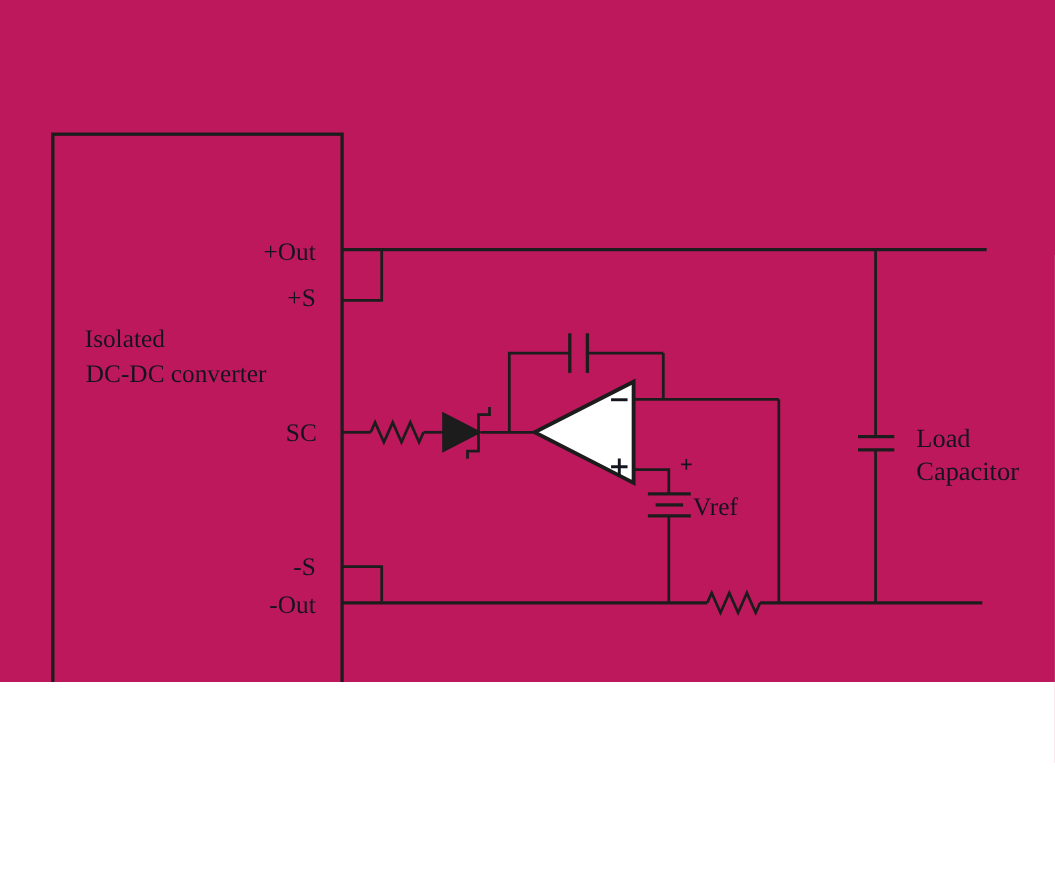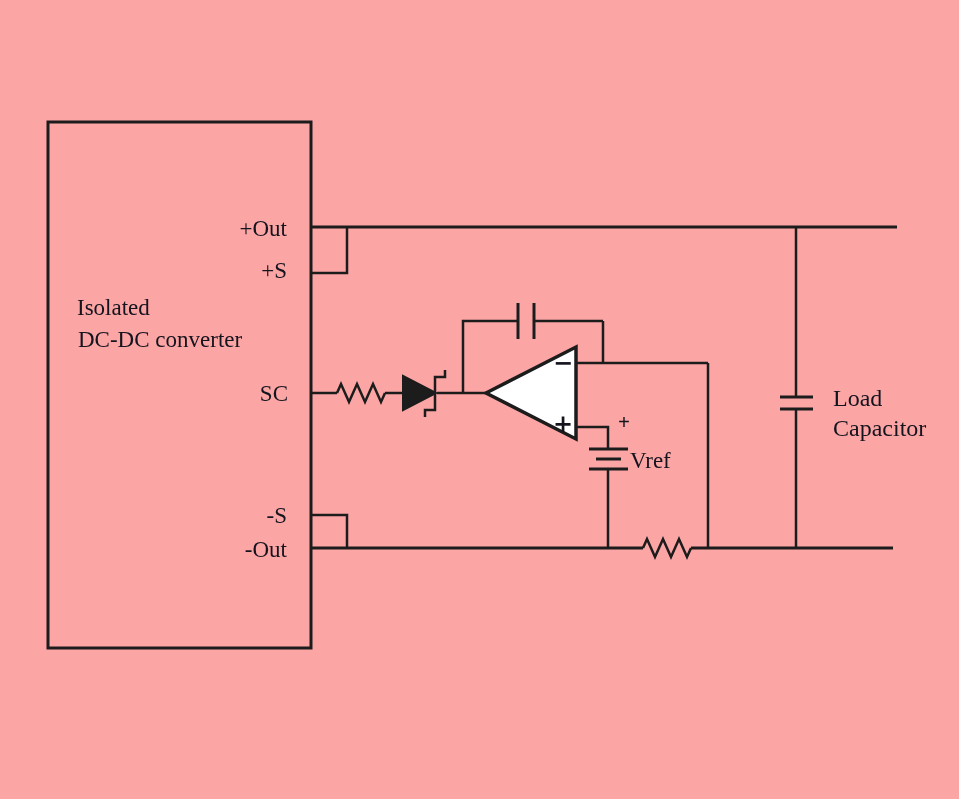--- a/index.html
+++ b/index.html
@@ -3,22 +3,22 @@
 <meta charset="utf-8">
 <style>
   html, body {
     margin: 0;
     padding: 0;
     background: #ffffff;
   }
   #stage {
     position: relative;
     width: 959px;
-    height: 799px;
-    background: #fca5a5;
+    height: 620px;
+    background: #be185d;
     overflow: hidden;
   }
   svg text {
     font-family: "Liberation Serif", "DejaVu Serif", serif;
     font-size: 23px;
   }
   svg text.small-plus {
     font-size: 21px;
     font-weight: bold;
   }

